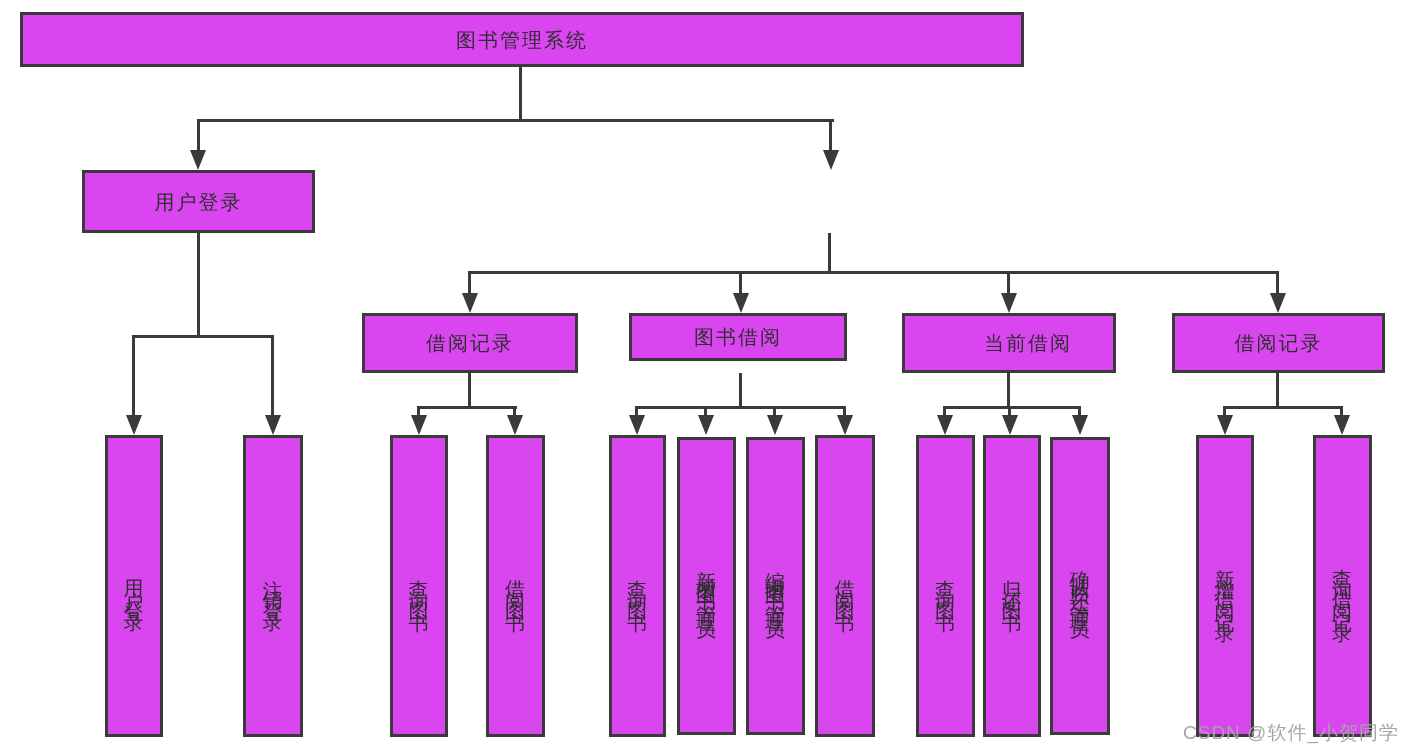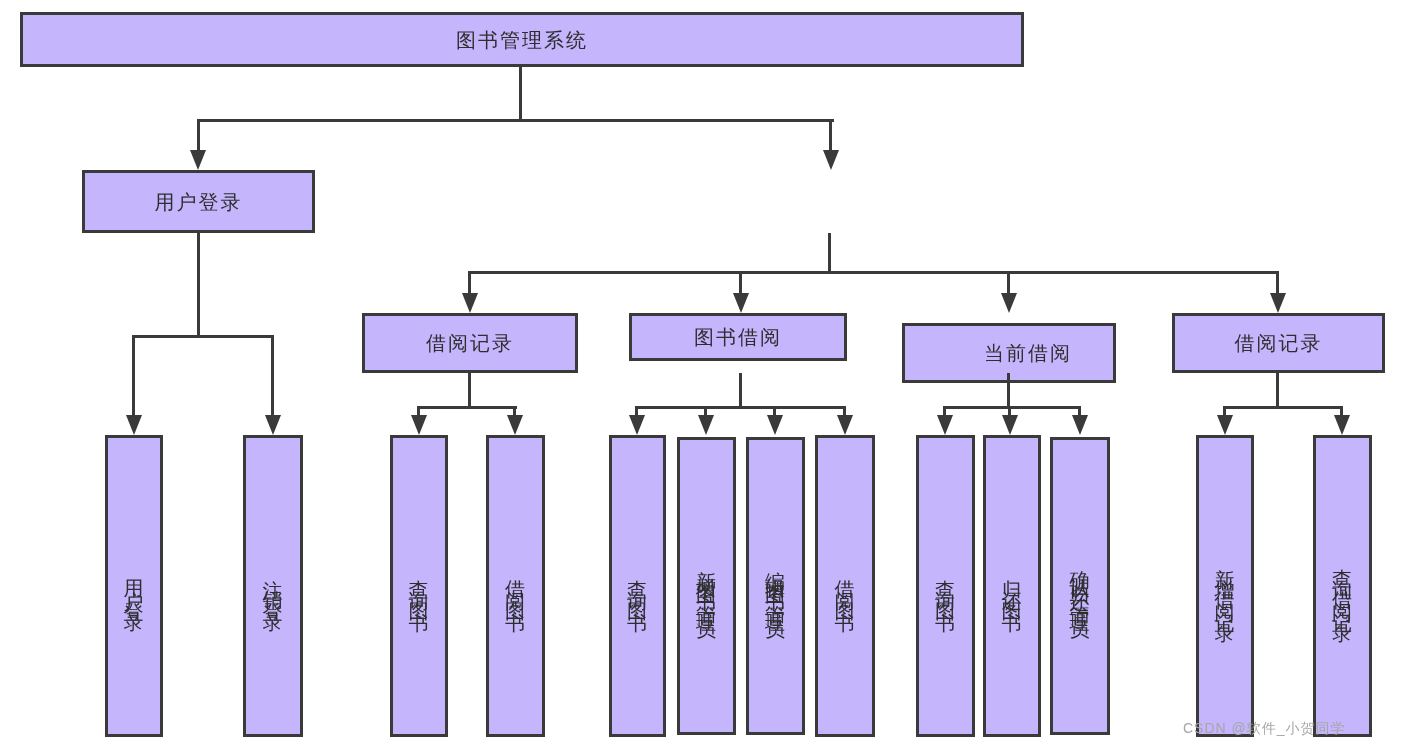--- a/index.html
+++ b/index.html
@@ -1,42 +1,42 @@
 <!DOCTYPE html>
 <html><head>
 <meta charset="utf-8">
 <style>
   html,body { margin:0; padding:0; background:#ffffff; }
   .canvas {
     position:relative; width:1405px; height:747px; background:#ffffff;
     overflow:hidden; font-family:"Liberation Sans", sans-serif;
   }
   .node {
-    position:absolute; box-sizing:border-box; background:#c4b5fd;
+    position:absolute; box-sizing:border-box; background:#d946ef;
     border:3px solid #3a3a3a; color:#2e2e2e; font-size:20px;
     display:flex; align-items:center; justify-content:center;
     text-align:center; line-height:1.2;
   }
   .h-node { letter-spacing:2px; }
   .v-node {
     writing-mode:vertical-rl; text-orientation:mixed;
     letter-spacing:11px;
   }
   .v-node.long { letter-spacing:7px; }
   .hline, .vline { position:absolute; background:#3a3a3a; }
   .hline { height:3px; }
   .vline { width:3px; }
   .arrow {
     position:absolute; width:0; height:0;
     border-left:8px solid transparent; border-right:8px solid transparent;
     border-top:20px solid #3a3a3a;
   }
   .watermark {
     position:absolute; left:1183px; top:720px;
-    color:#a6a6a6; font-size:14px; letter-spacing:1px; white-space:nowrap;
+    color:#a6a6a6; font-size:19px; letter-spacing:1px; white-space:nowrap;
   }
 </style>
 </head>
 <body>
 
 <div class="canvas">
 
   <div class="node h-node" style="left:20px; top:12px; width:1004px; height:55px;">图书管理系统</div>
 
   <div class="vline" style="left:519px; top:67px; height:53px;"></div>
@@ -61,21 +61,21 @@
   <div class="arrow" style="left:462px; top:293px;"></div>
   <div class="vline" style="left:739px; top:271px; height:28px;"></div>
   <div class="arrow" style="left:733px; top:293px;"></div>
   <div class="vline" style="left:1007px; top:271px; height:28px;"></div>
   <div class="arrow" style="left:1001px; top:293px;"></div>
   <div class="vline" style="left:1276px; top:271px; height:28px;"></div>
   <div class="arrow" style="left:1270px; top:293px;"></div>
 
   <div class="node h-node" style="left:362px; top:313px; width:216px; height:60px;">借阅记录</div>
   <div class="node h-node" style="left:629px; top:313px; width:218px; height:48px;">图书借阅</div>
-  <div class="node h-node" style="left:902px; top:323px; width:214px; height:60px;padding-left:38px;">当前借阅</div>
+  <div class="node h-node" style="left:902px; top:313px; width:214px; height:60px;padding-left:38px;">当前借阅</div>
   <div class="node h-node" style="left:1172px; top:313px; width:213px; height:60px;">借阅记录</div>
 
   <div class="vline" style="left:468px; top:373px; height:35px;"></div>
   <div class="hline" style="left:418px; top:406px; width:99px;"></div>
   <div class="vline" style="left:417px; top:406px; height:16px;"></div>
   <div class="arrow" style="left:411px; top:415px;"></div>
   <div class="vline" style="left:513px; top:406px; height:16px;"></div>
   <div class="arrow" style="left:507px; top:415px;"></div>
 
   <div class="vline" style="left:739px; top:373px; height:35px;"></div>

